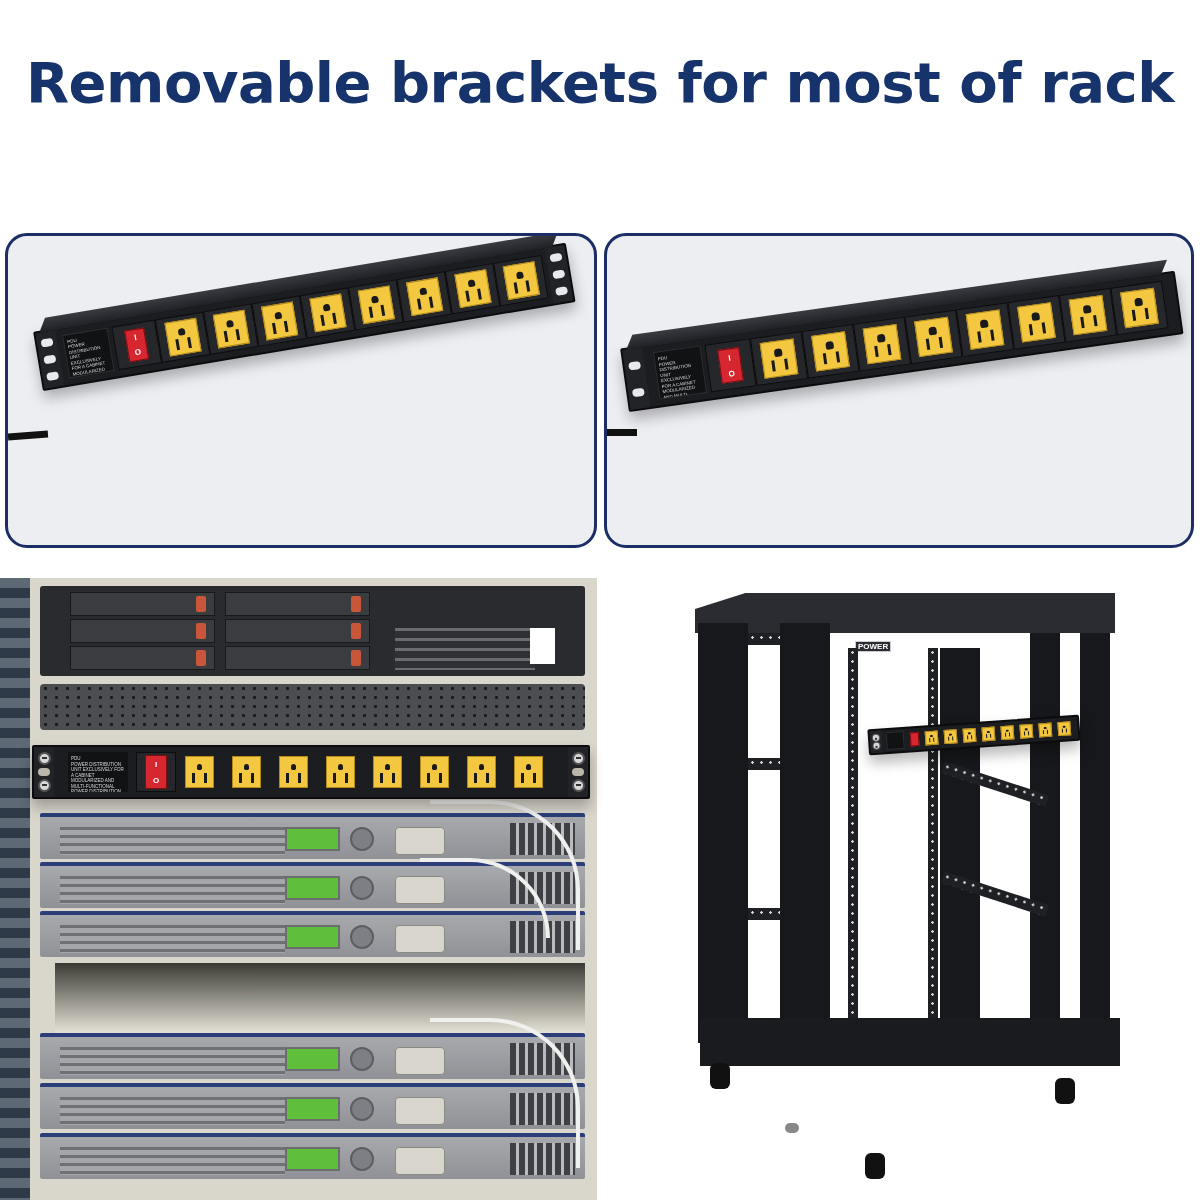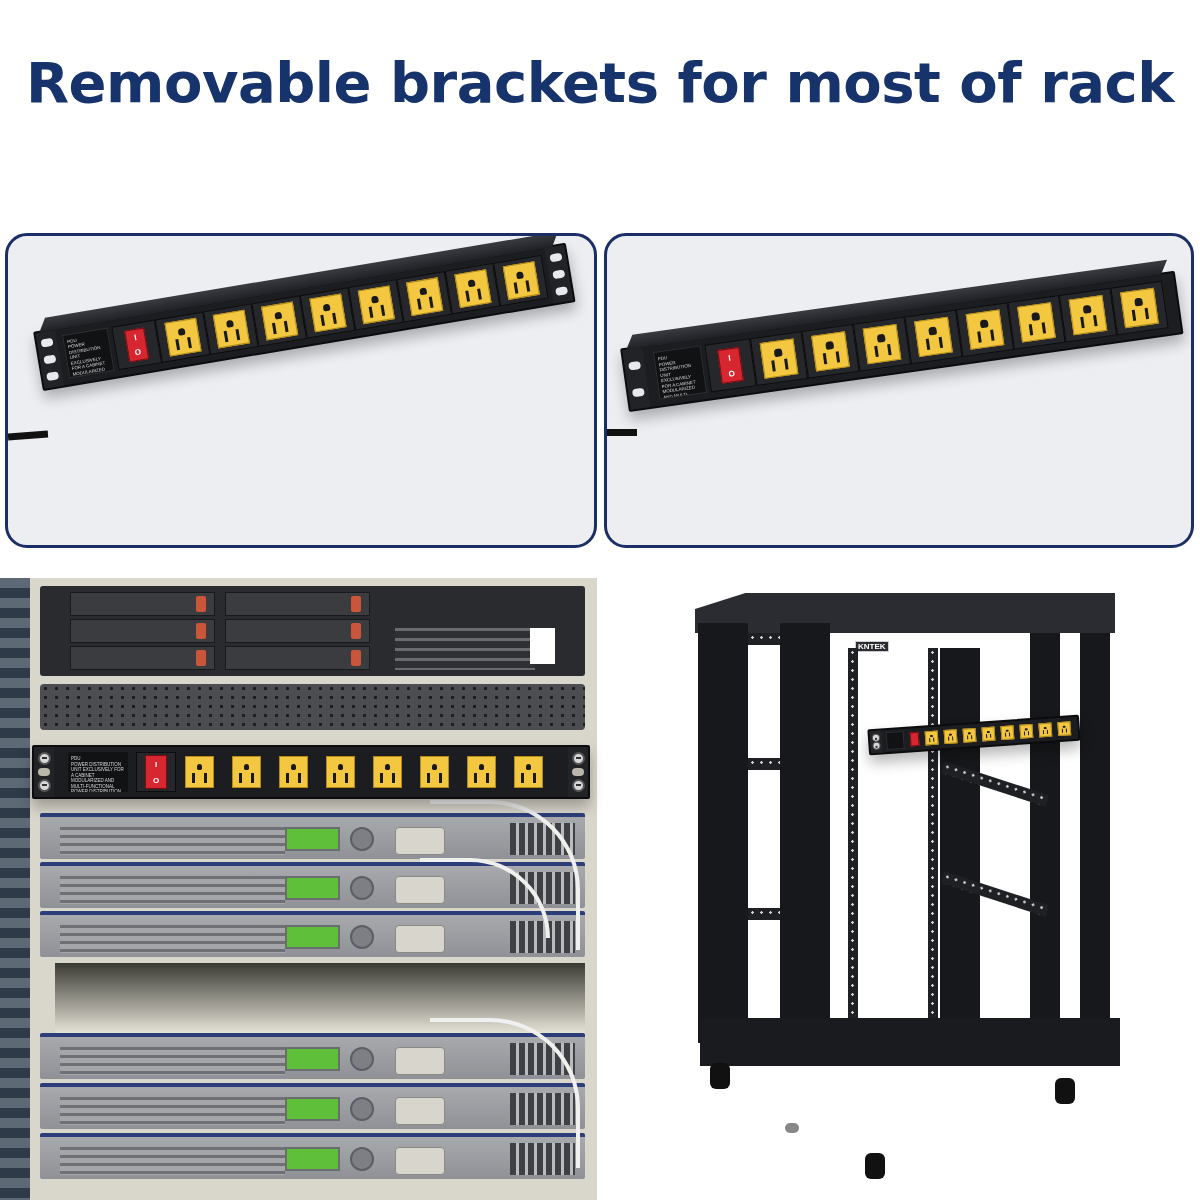--- a/index.html
+++ b/index.html
@@ -407,21 +407,21 @@
     </div>
   <div class="ear" style="margin-left:auto;">
       <span class="screw"></span>
       <span class="hole" style="background:#b9b6aa"></span>
       <span class="screw"></span>
     </div>
 </div>
 
 <div class="photo-rack">
   <div class="rack-top"></div>
-  <div style="position:absolute;left:245px;top:63px;font-size:8px;color:#fff;background:#2a2c31;border:1px solid #ccc;padding:0 2px;font-weight:bold;">KNTEK</div>
+  <div style="position:absolute;left:245px;top:63px;font-size:8px;color:#fff;background:#2a2c31;border:1px solid #ccc;padding:0 2px;font-weight:bold;">POWER</div>
   <div class="post" style="left:88px;top:45px;width:50px;height:420px;"></div>
   <div class="post" style="left:170px;top:45px;width:50px;height:430px;"></div>
   <div class="post" style="left:420px;top:55px;width:30px;height:410px;"></div>
   <div class="post" style="left:470px;top:55px;width:30px;height:410px;"></div>
   <div class="rail" style="left:238px;top:70px;width:10px;height:400px;"></div>
   <div class="rail" style="left:318px;top:70px;width:10px;height:400px;"></div>
   <div class="post" style="left:330px;top:70px;width:40px;height:400px;"></div>
   <div class="rail" style="left:138px;top:55px;width:32px;height:12px;"></div>
   <div class="rail" style="left:138px;top:180px;width:32px;height:12px;"></div>
   <div class="rail" style="left:138px;top:330px;width:32px;height:12px;"></div>

